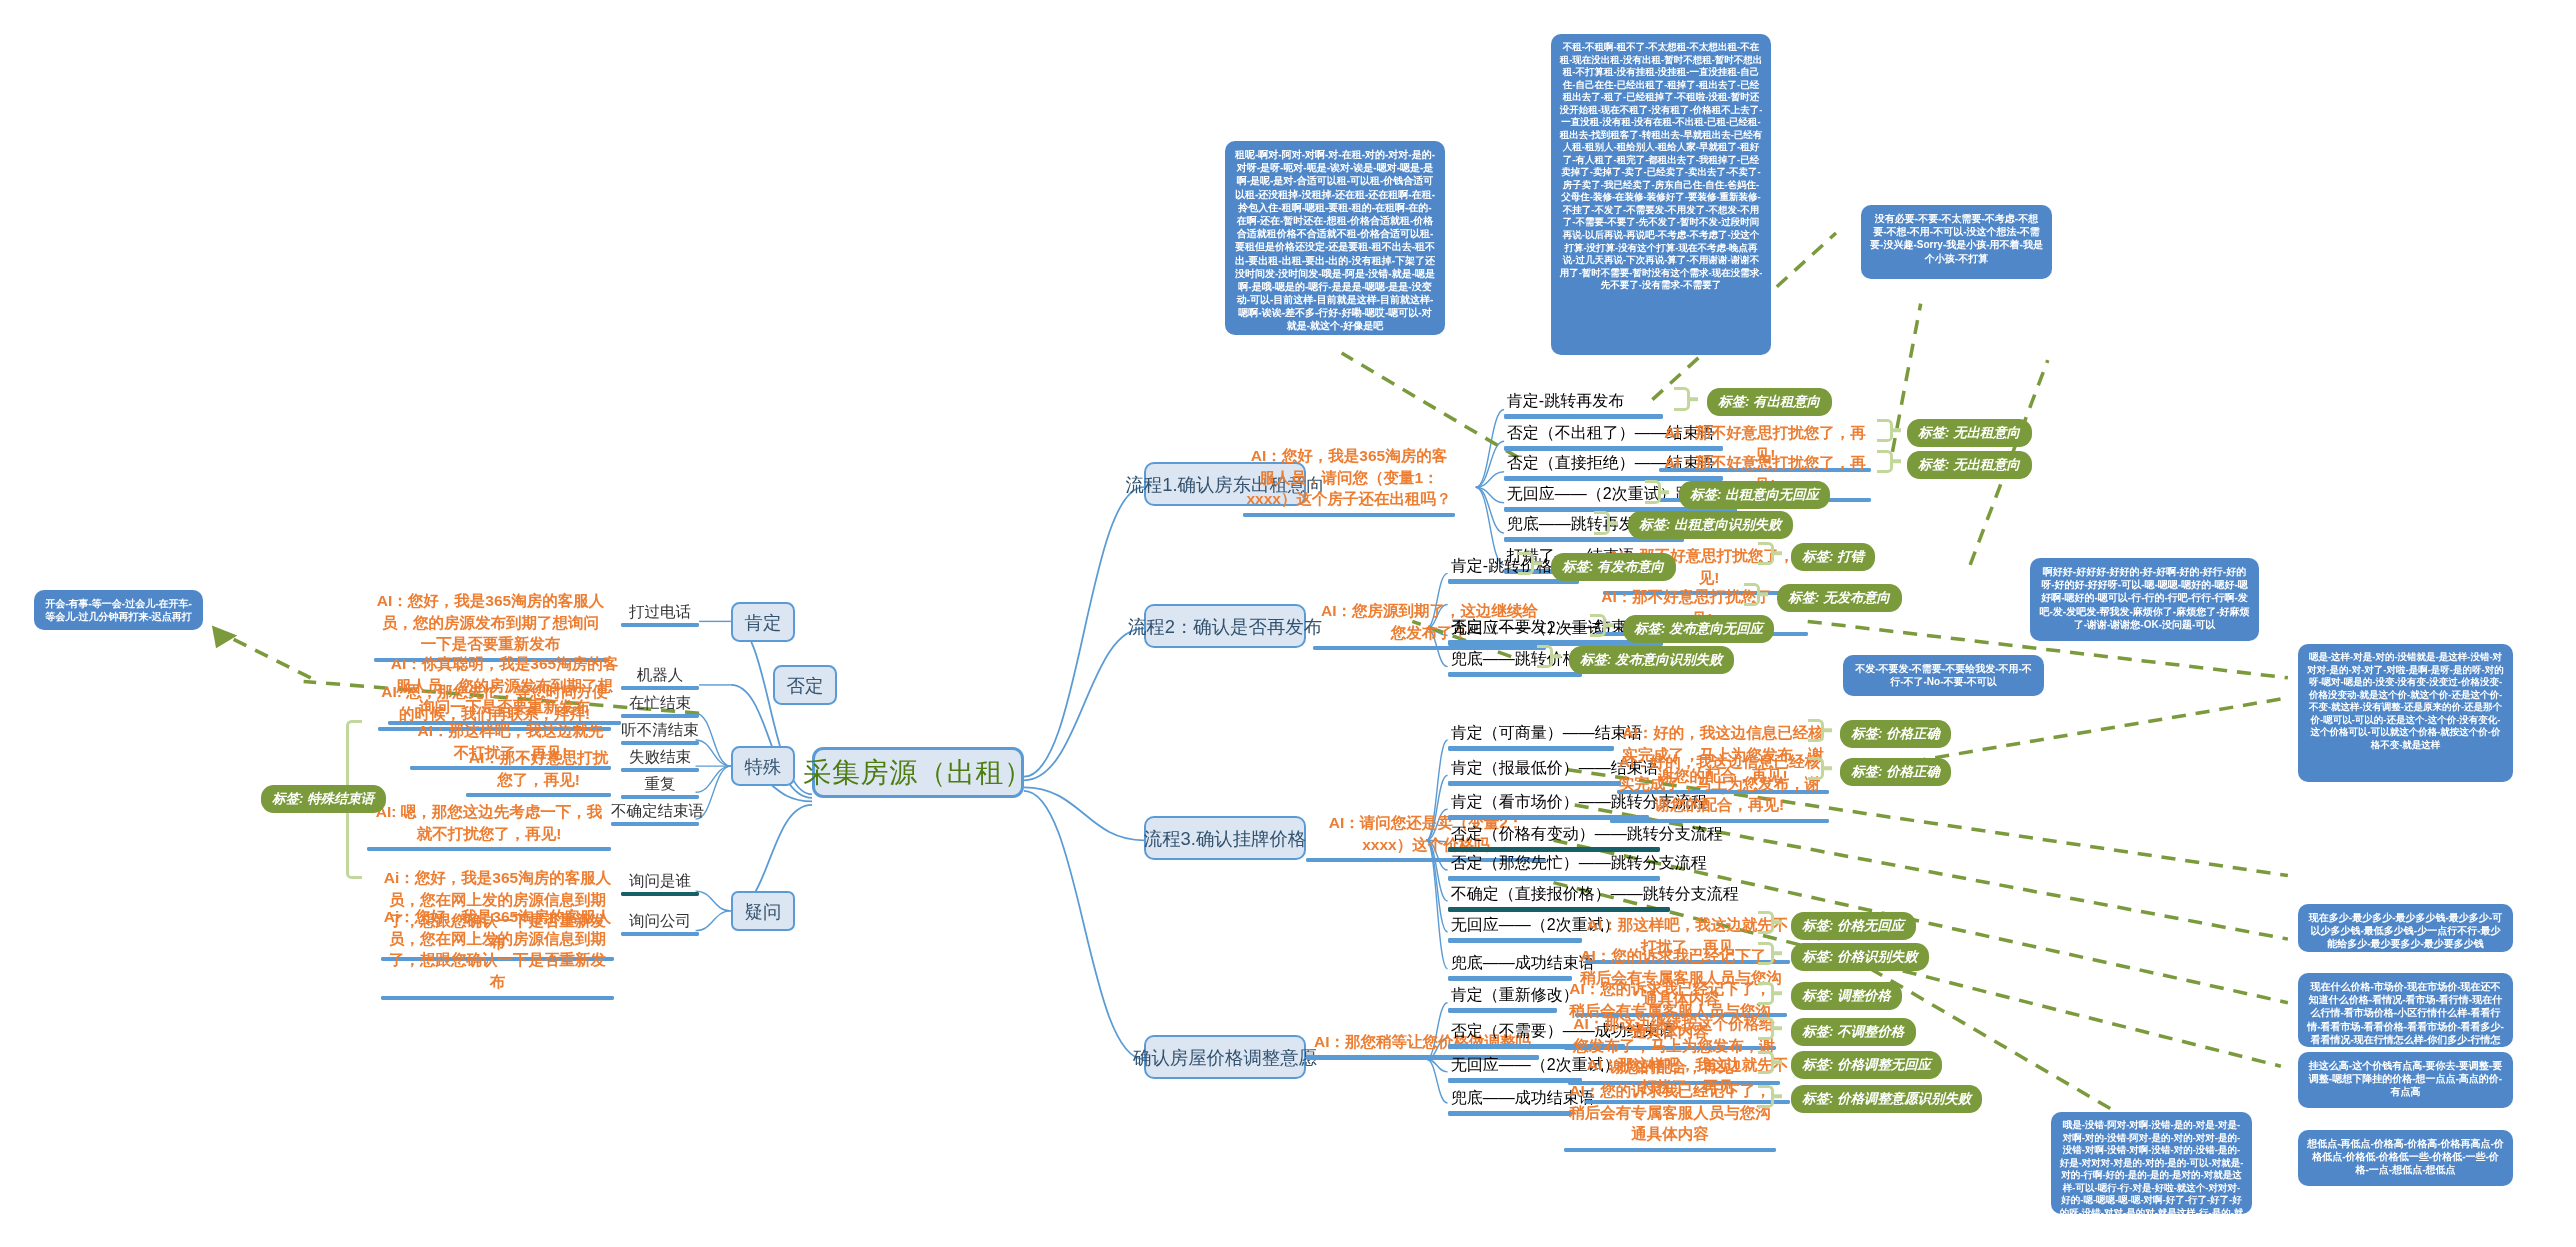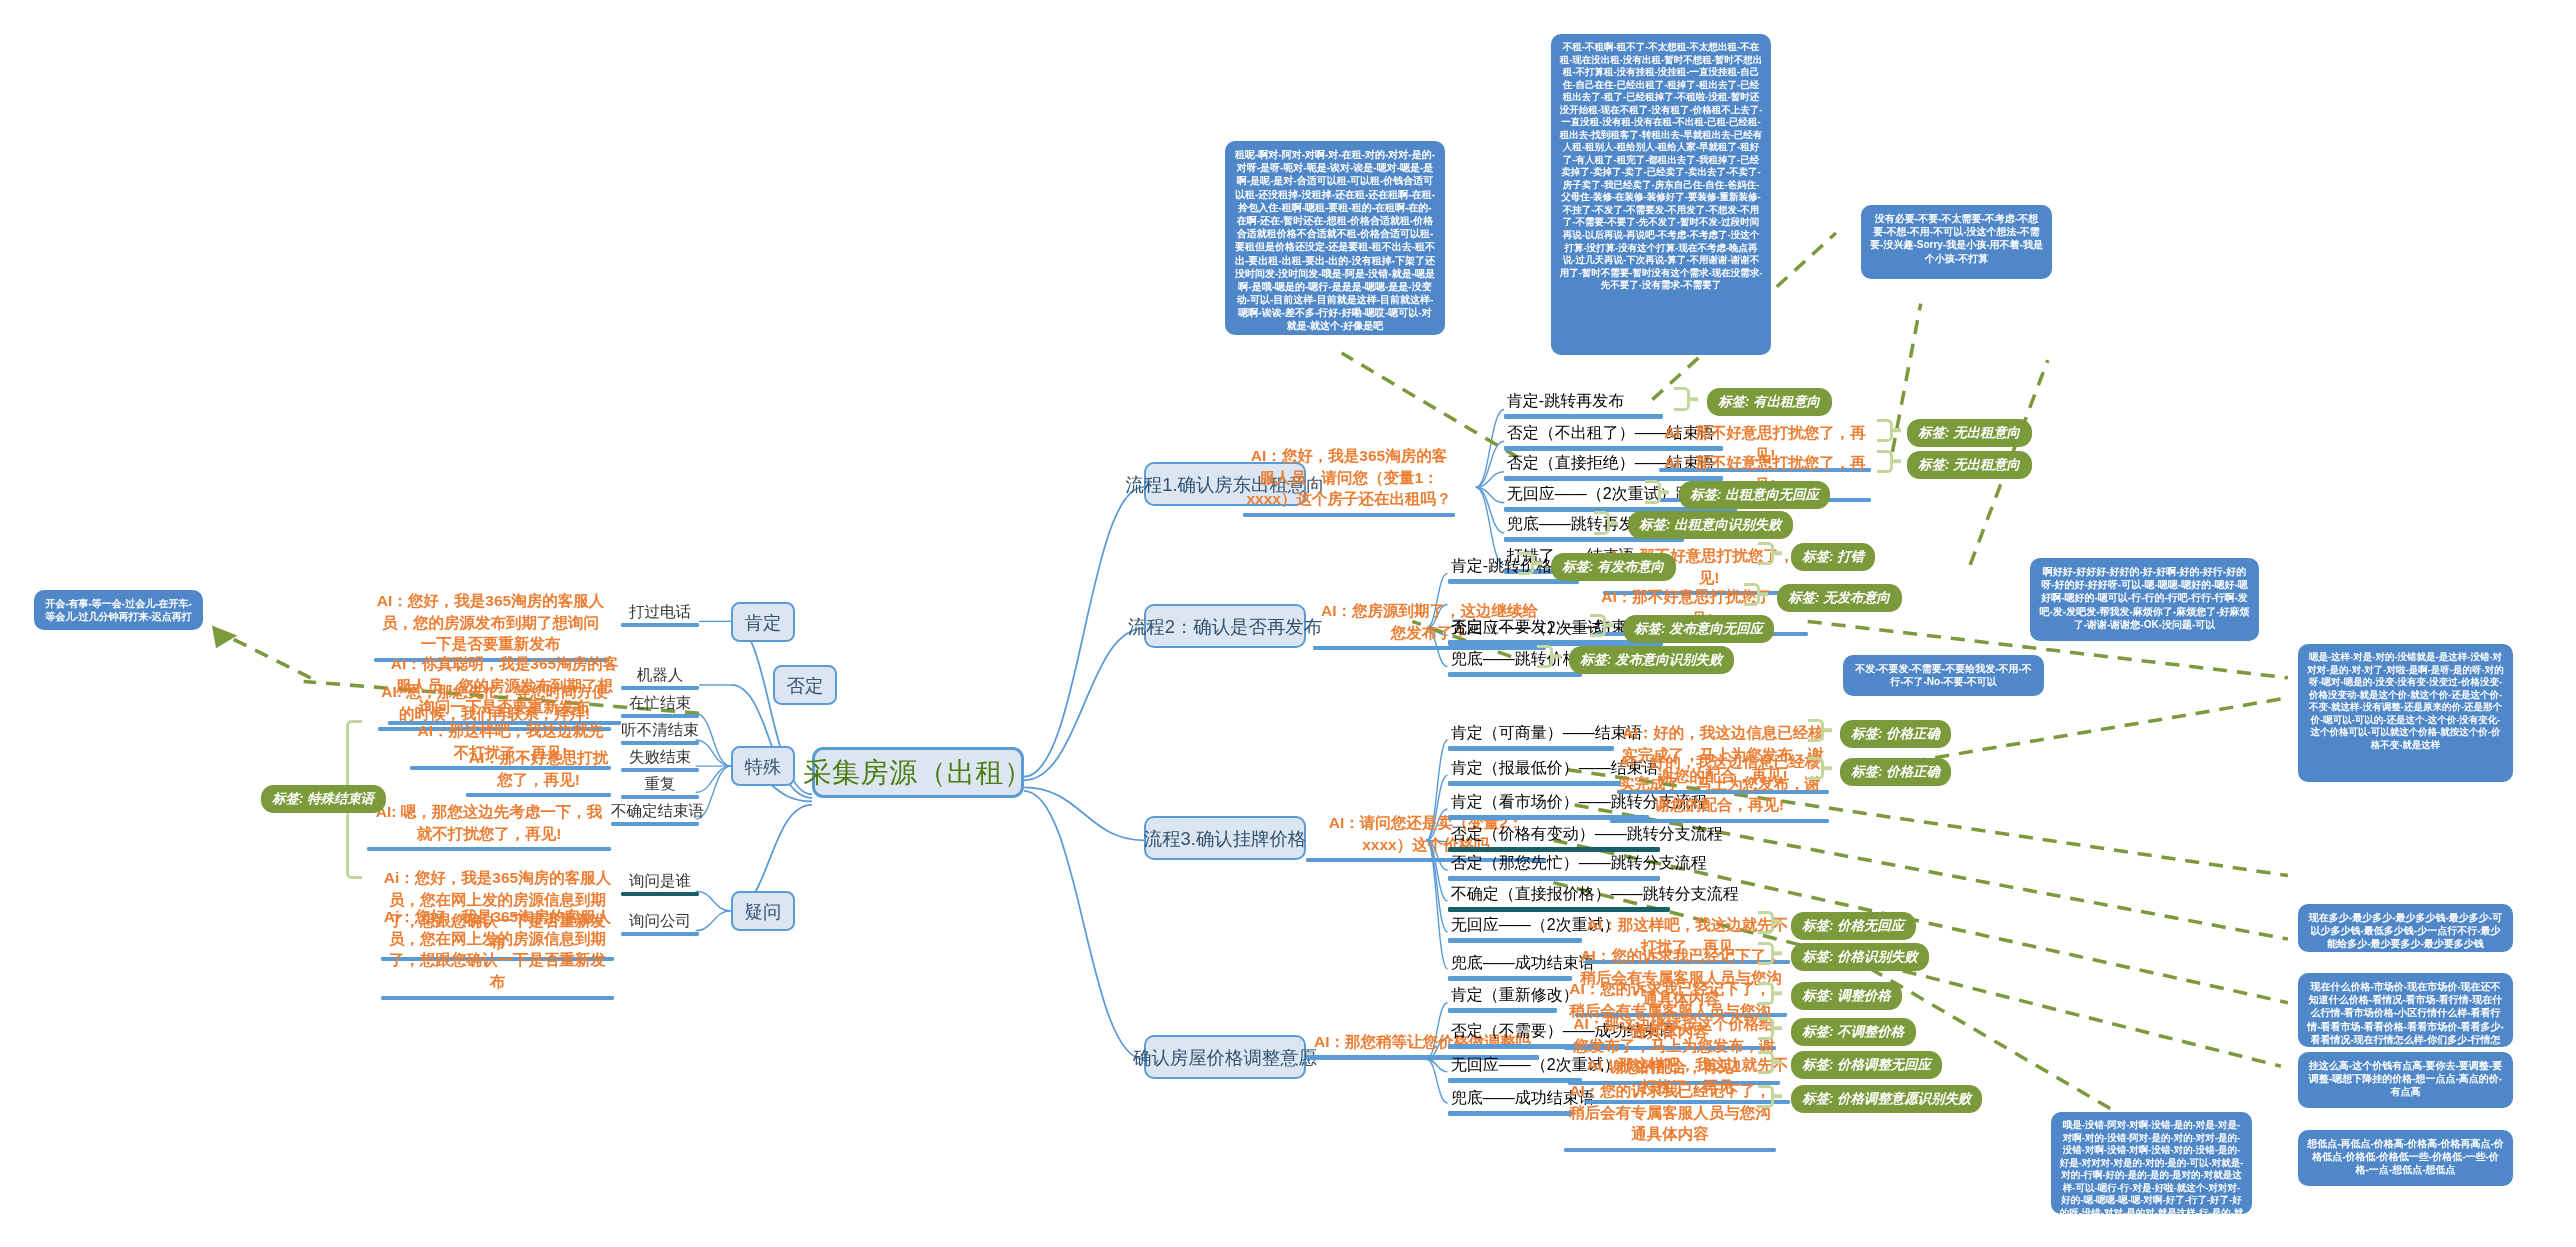--- a/index.html
+++ b/index.html
@@ -372,21 +372,21 @@
   <div class="brk" style="left:1758px;top:1017px;height:22.6px;"></div>
   <div class="tag" style="left:1791px;top:1018px;">标签: 不调整价格</div>
   <div class="brk" style="left:1758px;top:1051px;height:22.6px;"></div>
   <div class="tag" style="left:1791px;top:1051px;">标签: 价格调整无回应</div>
   <div class="brk" style="left:1758px;top:1085px;height:22.6px;"></div>
   <div class="tag" style="left:1791px;top:1085px;">标签: 价格调整意愿识别失败</div>
 
   <div class="node cat-node" style="left:731px;top:602px;width:64px;height:40px;">肯定</div>
   <div class="node cat-node" style="left:731px;top:665px;width:64px;height:40px;margin-left:42px;">否定</div>
   <div class="node cat-node" style="left:731px;top:746px;width:64px;height:40px;">特殊</div>
-  <div class="node cat-node" style="left:731px;top:891px;width:64px;height:40px;">疑问</div>
+  <div class="node cat-node" style="left:731px;top:891px;width:64px;height:40px;border-radius:7px;">疑问</div>
 
   <div class="plain" style="left:621px;top:602px;width:78px;">
     <span>打过电话</span><span class="ul"></span></div>
   <div class="plain" style="left:621px;top:665px;width:78px;">
     <span>机器人</span><span class="ul"></span></div>
   <div class="plain" style="left:621px;top:693px;width:78px;">
     <span>在忙结束</span><span class="ul"></span></div>
   <div class="plain" style="left:621px;top:720px;width:78px;">
     <span>听不清结束</span><span class="ul"></span></div>
   <div class="plain" style="left:621px;top:747px;width:78px;">

